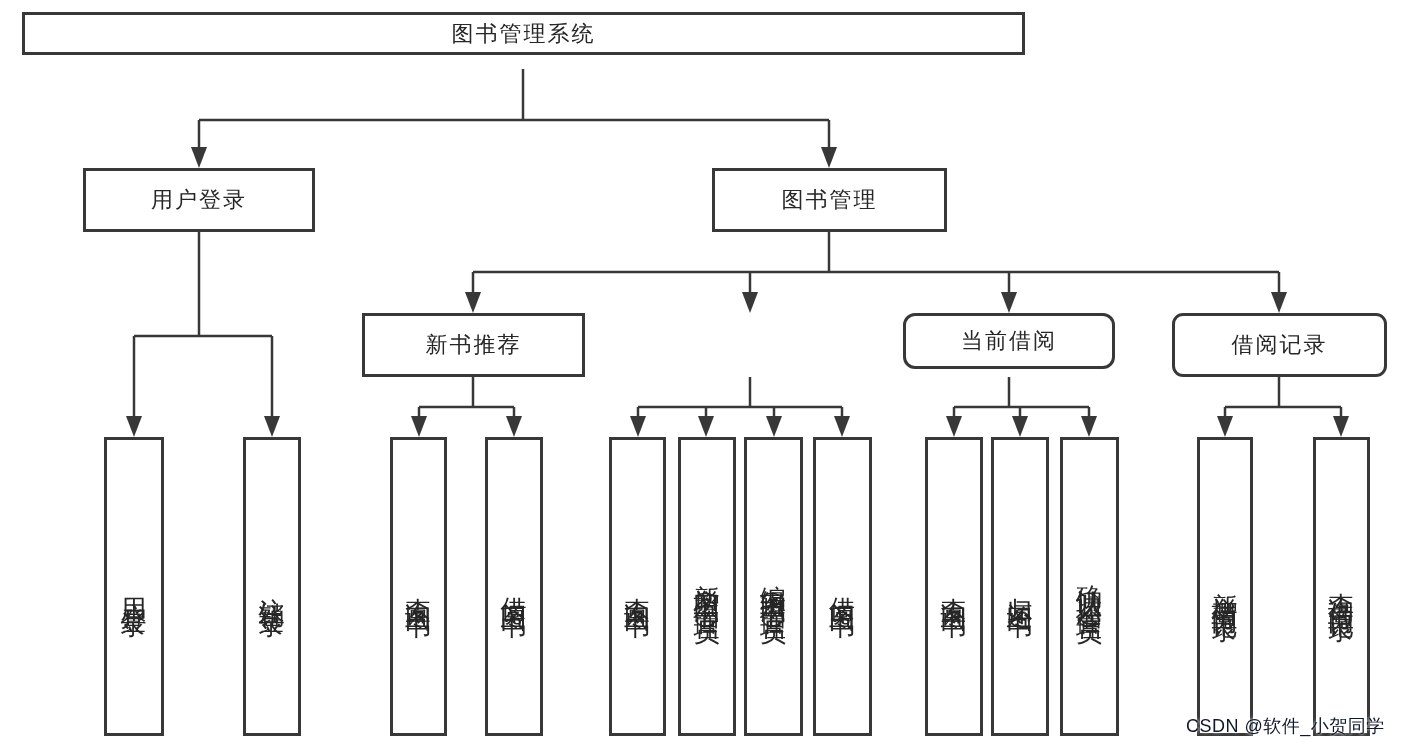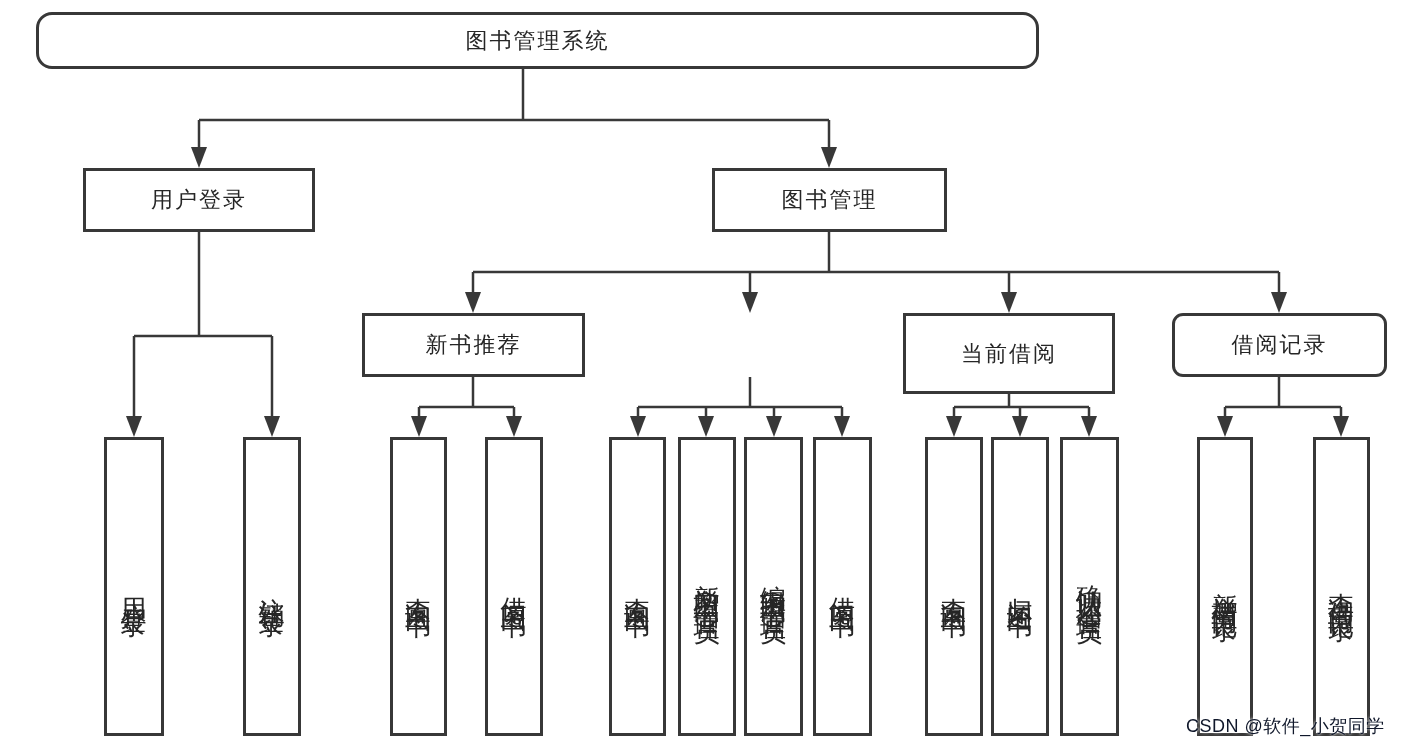--- a/index.html
+++ b/index.html
@@ -113,27 +113,27 @@
       <polygon points="766,416 782,416 774,437"></polygon>
       <polygon points="834,416 850,416 842,437"></polygon>
       <polygon points="946,416 962,416 954,437"></polygon>
       <polygon points="1012,416 1028,416 1020,437"></polygon>
       <polygon points="1081,416 1097,416 1089,437"></polygon>
       <polygon points="1217,416 1233,416 1225,437"></polygon>
       <polygon points="1333,416 1349,416 1341,437"></polygon>
     </g>
   </svg>
 
-  <div class="node h-node" style="left:36px;top:12px;width:1003px;height:57px;border-radius:16px;">图书管理系统</div>
+  <div class="node h-node" style="left:22px;top:12px;width:1003px;height:43px;">图书管理系统</div>
 
   <div class="node h-node" style="left:83px;top:168px;width:232px;height:64px;">用户登录</div>
   <div class="node h-node" style="left:712px;top:168px;width:235px;height:64px;">图书管理</div>
 
   <div class="node h-node" style="left:362px;top:313px;width:223px;height:64px;">新书推荐</div>
-  <div class="node h-node" style="left:903px;top:313px;width:212px;height:81px;">当前借阅</div>
+  <div class="node h-node" style="left:903px;top:313px;width:212px;height:56px;border-radius:12px;">当前借阅</div>
   <div class="node h-node" style="left:1172px;top:313px;width:215px;height:64px;border-radius:11px;">借阅记录</div>
 
   <div class="node v-node" style="left:104px;top:437px;width:60px;height:299px;">用户登录</div>
   <div class="node v-node" style="left:243px;top:437px;width:58px;height:299px;">注销登录</div>
 
   <div class="node v-node" style="left:390px;top:437px;width:57px;height:299px;">查询图书</div>
   <div class="node v-node" style="left:485px;top:437px;width:58px;height:299px;">借阅图书</div>
 
   <div class="node v-node" style="left:609px;top:437px;width:57px;height:299px;">查询图书</div>
   <div class="node v-node" style="left:678px;top:437px;width:58px;height:299px;">新增图书（管理员）</div>

